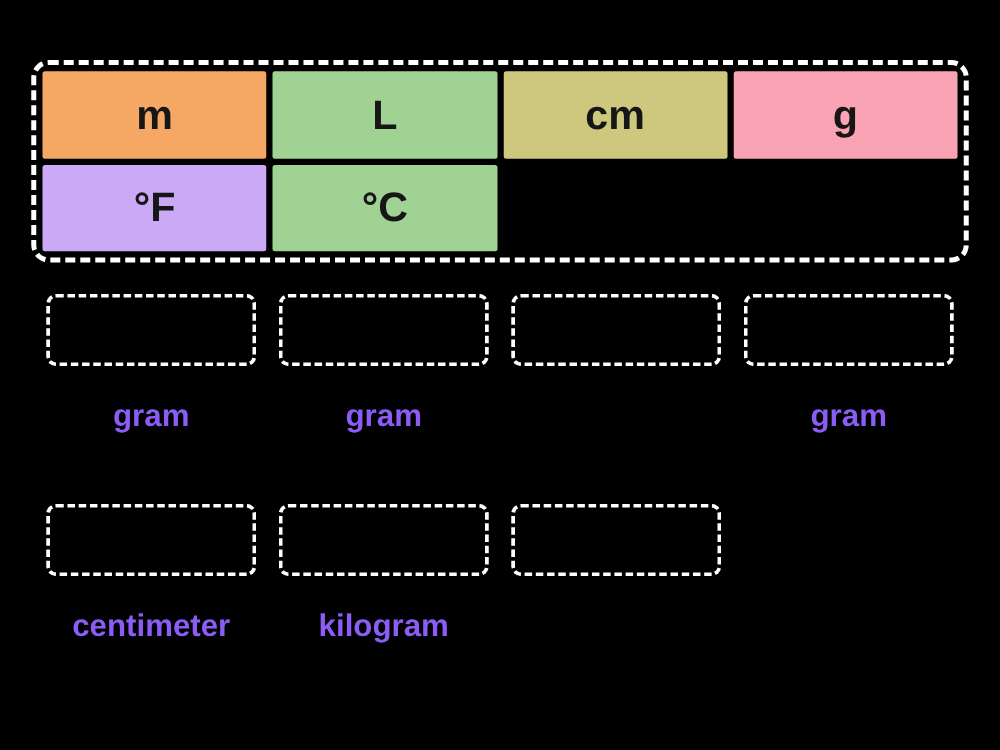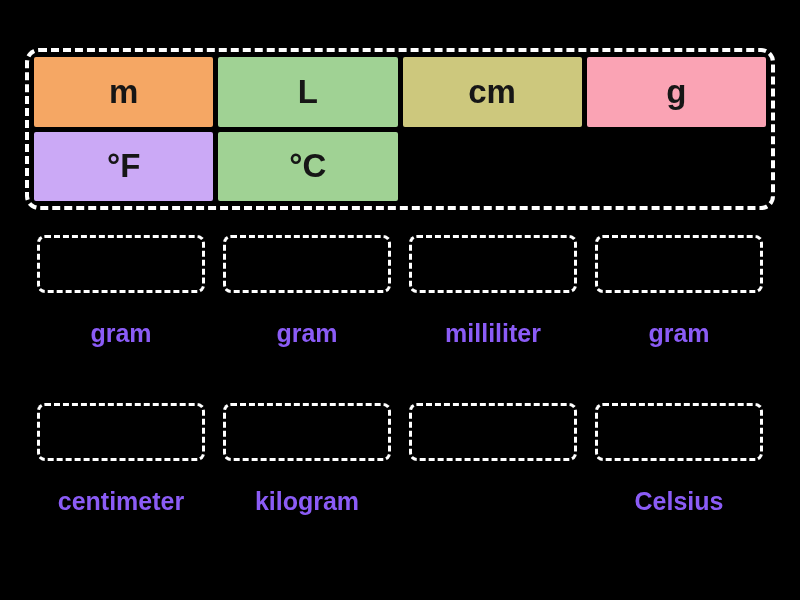--- a/index.html
+++ b/index.html
@@ -86,39 +86,34 @@
     <div class="match-cell">
       <div class="drop-zone"></div>
       <div class="match-label">gram</div>
     </div>
     <div class="match-cell">
       <div class="drop-zone"></div>
       <div class="match-label">gram</div>
     </div>
     <div class="match-cell">
       <div class="drop-zone"></div>
-      <div class="match-label">milliliter</div>
     </div>
     <div class="match-cell">
       <div class="drop-zone"></div>
       <div class="match-label">gram</div>
     </div>
   </div>
 
   <div class="match-row row-2">
     <div class="match-cell">
       <div class="drop-zone"></div>
       <div class="match-label">centimeter</div>
     </div>
     <div class="match-cell">
       <div class="drop-zone"></div>
       <div class="match-label">kilogram</div>
     </div>
     <div class="match-cell">
       <div class="drop-zone"></div>
     </div>
-    <div class="match-cell">
-      <div class="drop-zone"></div>
-      <div class="match-label">Celsius</div>
-    </div>
   </div>
 
 </div>
 
 </body></html>

